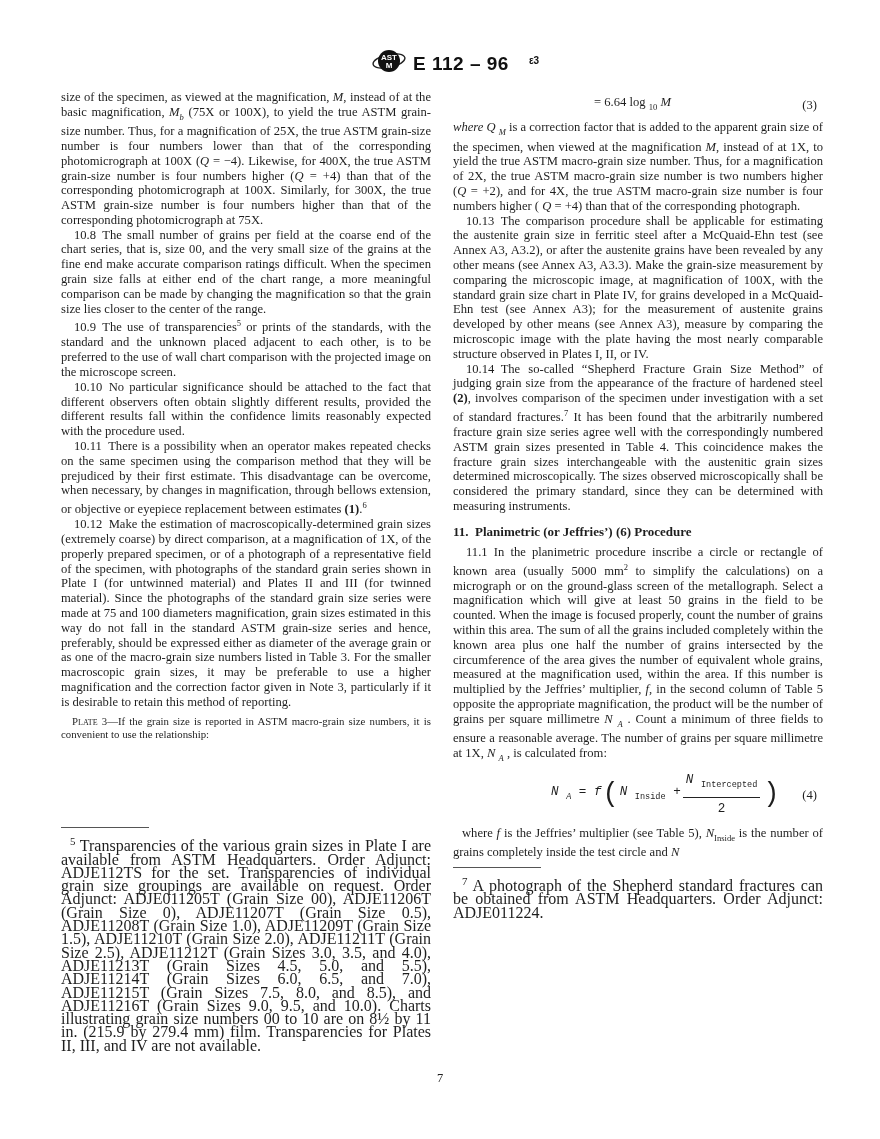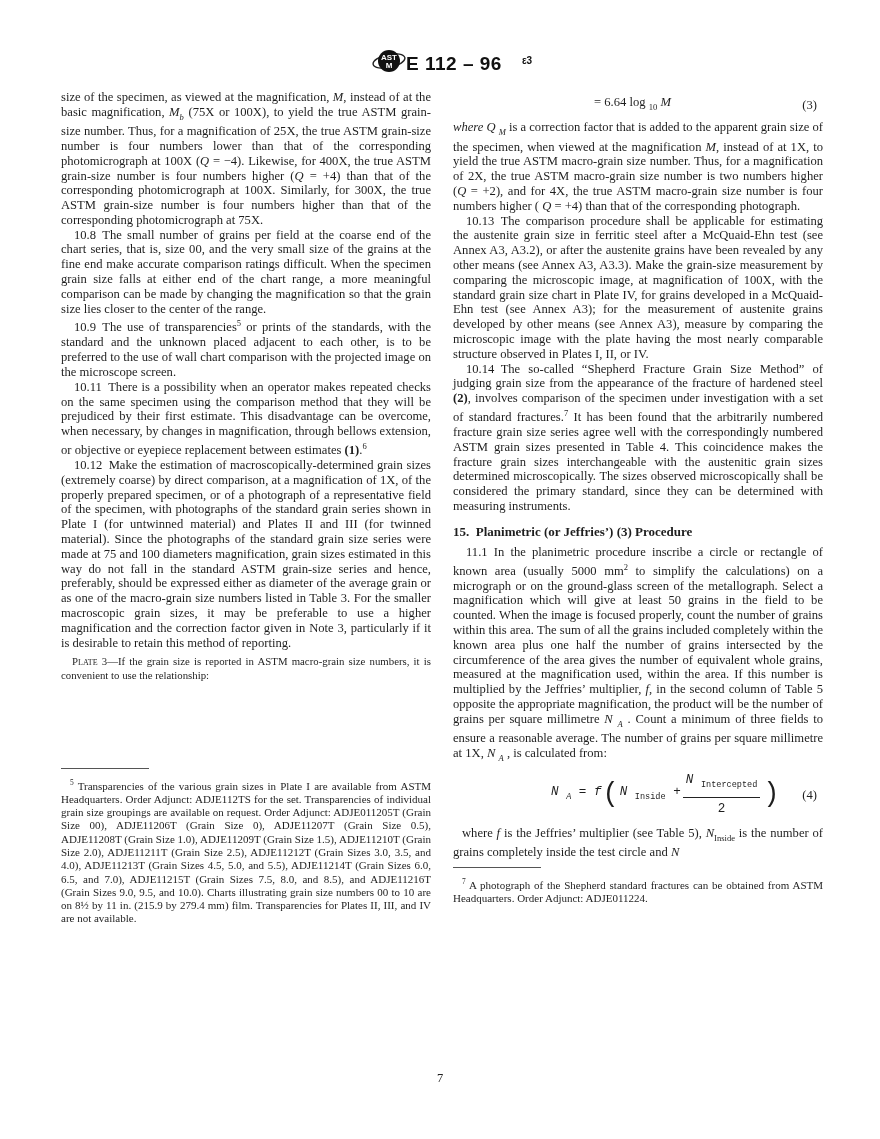--- a/index.html
+++ b/index.html
@@ -6,21 +6,21 @@
   body {
     width:880px; height:1139px; position:relative;
     background:#ffffff; color:#1e1e1e;
     font-family:"Liberation Serif", serif;
     font-size:12.6px; line-height:14.8px;
     -webkit-font-smoothing:antialiased;
   }
   .page { position:absolute; inset:0; overflow:hidden; }
 
   
-  .hdr { position:absolute; left:372px; top:46px; display:flex; align-items:center; }
+  .hdr { position:absolute; left:372px; top:46px; display:flex; align-items:center; gap:7px; }
   .hdr .title {
     font-family:"Liberation Sans", sans-serif; font-weight:bold;
     font-size:19px; letter-spacing:.5px; color:#111;
   }
   .hdr .title sup { font-size:10px; vertical-align:6px; letter-spacing:0;padding-left:20px; }
 
   
   .col { position:absolute; top:90px; width:370px; }
   .col.left  { left:61px; }
   .col.right { left:453px; }
@@ -45,21 +45,21 @@
   .eq4row { display:flex; align-items:center; padding-left:98px; min-height:38px;font-family:Liberation Mono, monospace; }
   .bigparen { font-size:27px; font-weight:normal; line-height:1; padding:0 1px; }
   .frac { display:inline-flex; flex-direction:column; align-items:center; vertical-align:middle; margin:0 2px; line-height:21px; }
   .frac .fnum { border-bottom:1px solid #222; padding:0 3px 1px 3px; }
   .frac .fden { padding-top:1px; }
 
   sup { font-size:68%; }
   sub { font-size:68%; }
 
   
-  .fnblock { font-size:11px; line-height:13.3px; }
+  .fnblock { font-size:16px; line-height:13.3px; }
   .fnblock.leftfn  { margin-top:86px; }
   .fnblock.rightfn { margin-top:7px; }
   .fnrule { width:88px; border:0; border-top:1px solid #555; margin:0 0 7px 0; }
   .fn { margin:0; text-align:justify; text-indent:9px; }
 
   
   .pagenum { position:absolute; top:1071px; left:0; width:100%; text-align:center; font-size:12.5px; }
 
   
   .logo { display:inline-block; }
@@ -78,41 +78,42 @@
         <text x="17" y="21.5" text-anchor="middle" font-family="Liberation Sans, sans-serif" font-weight="bold" font-size="8" fill="#fff">M</text>
       </svg>
     </span>
     <span class="title"><span>E 112 – 96</span><sup>ε3</sup></span>
   </div>
 
   <div class="col left">
     <p class="para noindent">size of the specimen, as viewed at the magnification, <i>M</i>, instead of at the basic magnification, <i>M<sub>b</sub></i> (75X or 100X), to yield the true ASTM grain-size number. Thus, for a magnification of 25X, the true ASTM grain-size number is four numbers lower than that of the corresponding photomicrograph at 100X (<i>Q</i> = −4). Likewise, for 400X, the true ASTM grain-size number is four numbers higher (<i>Q</i> = +4) than that of the corresponding photomicrograph at 100X. Similarly, for 300X, the true ASTM grain-size number is four numbers higher than that of the corresponding photomicrograph at 75X.</p>
     <p class="para">10.8 The small number of grains per field at the coarse end of the chart series, that is, size 00, and the very small size of the grains at the fine end make accurate comparison ratings difficult. When the specimen grain size falls at either end of the chart range, a more meaningful comparison can be made by changing the magnification so that the grain size lies closer to the center of the range.</p>
     <p class="para">10.9 The use of transparencies<sup>5</sup> or prints of the standards, with the standard and the unknown placed adjacent to each other, is to be preferred to the use of wall chart comparison with the projected image on the microscope screen.</p>
+    <p class="para">10.10 No particular significance should be attached to the fact that different observers often obtain slightly different results, provided the different results fall within the confidence limits reasonably expected with the procedure used.</p>
     <p class="para">10.11 There is a possibility when an operator makes repeated checks on the same specimen using the comparison method that they will be prejudiced by their first estimate. This disadvantage can be overcome, when necessary, by changes in magnification, through bellows extension, or objective or eyepiece replacement between estimates <b>(1)</b>.<sup>6</sup></p>
     <p class="para">10.12 Make the estimation of macroscopically-determined grain sizes (extremely coarse) by direct comparison, at a magnification of 1X, of the properly prepared specimen, or of a photograph of a representative field of the specimen, with photographs of the standard grain series shown in Plate I (for untwinned material) and Plates II and III (for twinned material). Since the photographs of the standard grain size series were made at 75 and 100 diameters magnification, grain sizes estimated in this way do not fall in the standard ASTM grain-size series and hence, preferably, should be expressed either as diameter of the average grain or as one of the macro-grain size numbers listed in Table 3. For the smaller macroscopic grain sizes, it may be preferable to use a higher magnification and the correction factor given in Note 3, particularly if it is desirable to retain this method of reporting.</p>
     <p class="note"><span class="sc">Plate</span> 3—If the grain size is reported in ASTM macro-grain size numbers, it is convenient to use the relationship:</p>
 
     <div class="fnblock leftfn">
       <hr class="fnrule">
       <p class="fn"><sup>5</sup> Transparencies of the various grain sizes in Plate I are available from ASTM Headquarters. Order Adjunct: ADJE112TS for the set. Transparencies of individual grain size groupings are available on request. Order Adjunct: ADJE011205T (Grain Size 00), ADJE11206T (Grain Size 0), ADJE11207T (Grain Size 0.5), ADJE11208T (Grain Size 1.0), ADJE11209T (Grain Size 1.5), ADJE11210T (Grain Size 2.0), ADJE11211T (Grain Size 2.5), ADJE11212T (Grain Sizes 3.0, 3.5, and 4.0), ADJE11213T (Grain Sizes 4.5, 5.0, and 5.5), ADJE11214T (Grain Sizes 6.0, 6.5, and 7.0), ADJE11215T (Grain Sizes 7.5, 8.0, and 8.5), and ADJE11216T (Grain Sizes 9.0, 9.5, and 10.0). Charts illustrating grain size numbers 00 to 10 are on 8½ by 11 in. (215.9 by 279.4 mm) film. Transparencies for Plates II, III, and IV are not available.</p>
     </div>
   </div>
 
   <div class="col right">
     <div class="eq eq3">
       <div class="l2">= 6.64 log <sub>10</sub> <i>M</i></div>
       <span class="eqnum">(3)</span>
     </div>
 
     <p class="para noindent"><i>where Q <sub>M</sub></i> is a correction factor that is added to the apparent grain size of the specimen, when viewed at the magnification <i>M</i>, instead of at 1X, to yield the true ASTM macro-grain size number. Thus, for a magnification of 2X, the true ASTM macro-grain size number is two numbers higher (<i>Q</i> = +2), and for 4X, the true ASTM macro-grain size number is four numbers higher ( <i>Q</i> = +4) than that of the corresponding photograph.</p>
     <p class="para">10.13 The comparison procedure shall be applicable for estimating the austenite grain size in ferritic steel after a McQuaid-Ehn test (see Annex A3, A3.2), or after the austenite grains have been revealed by any other means (see Annex A3, A3.3). Make the grain-size measurement by comparing the microscopic image, at magnification of 100X, with the standard grain size chart in Plate IV, for grains developed in a McQuaid-Ehn test (see Annex A3); for the measurement of austenite grains developed by other means (see Annex A3), measure by comparing the microscopic image with the plate having the most nearly comparable structure observed in Plates I, II, or IV.</p>
     <p class="para">10.14 The so-called “Shepherd Fracture Grain Size Method” of judging grain size from the appearance of the fracture of hardened steel <b>(2)</b>, involves comparison of the specimen under investigation with a set of standard fractures.<sup>7</sup> It has been found that the arbitrarily numbered fracture grain size series agree well with the correspondingly numbered ASTM grain sizes presented in Table 4. This coincidence makes the fracture grain sizes interchangeable with the austenitic grain sizes determined microscopically. The sizes observed microscopically shall be considered the primary standard, since they can be determined with measuring instruments.</p>
 
-    <h3 class="sec">15. Planimetric (or Jeffries’) (3) Procedure</h3>
+    <h3 class="sec">11. Planimetric (or Jeffries’) (6) Procedure</h3>
 
     <p class="para">11.1 In the planimetric procedure inscribe a circle or rectangle of known area (usually 5000 mm<sup>2</sup> to simplify the calculations) on a micrograph or on the ground-glass screen of the metallograph. Select a magnification which will give at least 50 grains in the field to be counted. When the image is focused properly, count the number of grains within this area. The sum of all the grains included completely within the known area plus one half the number of grains intersected by the circumference of the area gives the number of equivalent whole grains, measured at the magnification used, within the area. If this number is multiplied by the Jeffries’ multiplier, <i>f</i>, in the second column of Table 5 opposite the appropriate magnification, the product will be the number of grains per square millimetre <i>N <sub>A</sub></i> . Count a minimum of three fields to ensure a reasonable average. The number of grains per square millimetre at 1X, <i>N <sub>A</sub></i> , is calculated from:</p>
 
     <div class="eq">
       <div class="eq4row">
         <span><i>N <sub>A</sub></i> = <i>f</i></span>
         <span class="bigparen">(</span>
         <span><i>N</i> <sub>Inside</sub> + </span>
         <span class="frac">
           <span class="fnum"><i>N</i> <sub>Intercepted</sub></span>

